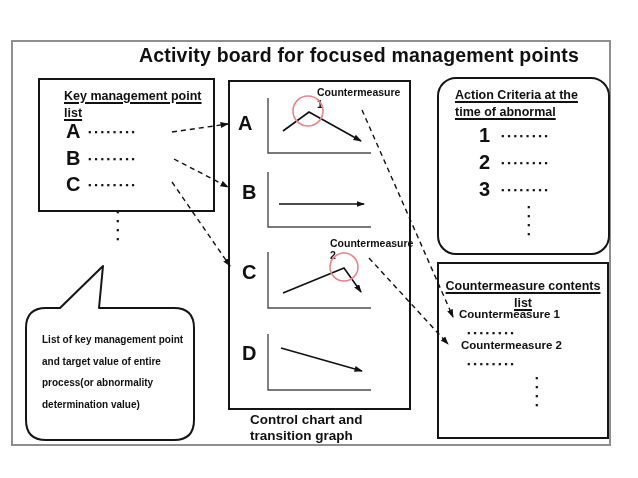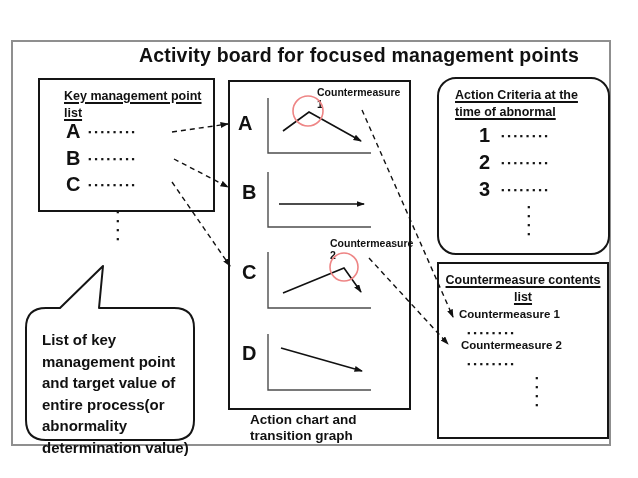--- a/index.html
+++ b/index.html
@@ -15,22 +15,22 @@
   #box-cm{left:437px;top:262px;width:172px;height:177px;}
   .heading{font-size:12.5px;line-height:16.5px;font-weight:700;text-decoration:underline;
            text-decoration-thickness:1.8px;text-underline-offset:2px;}
   .row{display:flex;align-items:center;height:24px;}
   .row .lbl{font-size:20px;font-weight:700;width:22px;}
   .dots{font-size:9px;letter-spacing:3px;color:#111;padding-top:2px;white-space:nowrap;}
   .vdots{font-size:9px;line-height:9px;white-space:pre;letter-spacing:0;}
   .chart-lbl{font-size:20px;font-weight:700;}
   .ann{font-size:10.5px;line-height:12px;font-weight:700;}
   #caption{left:250px;top:412px;width:150px;font-size:13.5px;line-height:16px;font-weight:700;}
-  #bubble-text{left:42px;top:329px;width:152px;font-size:15px;line-height:21.5px;font-weight:700;}
-  #cm-heading{width:100%;text-align:center;}
+  #bubble-text{left:42px;top:329px;width:152px;font-size:10px;line-height:21.5px;font-weight:700;}
+  #cm-heading{width:100%;text-align:center;margin-top:6px;}
   .cm-item{font-size:11.5px;font-weight:700;white-space:nowrap;}
   svg{position:absolute;left:0;top:0;}
 </style>
 </head>
 <body>
 
 <div id="stage">
 
   <div id="outer-border" class="abs"></div>
 
@@ -56,21 +56,21 @@
 ▪</div>
   </div>
 
   <div id="box-charts" class="abs panel"></div>
   <div class="abs chart-lbl" style="left:238px;top:112px;">A</div>
   <div class="abs chart-lbl" style="left:242px;top:181px;">B</div>
   <div class="abs chart-lbl" style="left:242px;top:261px;">C</div>
   <div class="abs chart-lbl" style="left:242px;top:342px;">D</div>
   <div class="abs ann" style="left:317px;top:86px;width:90px;">Countermeasure 1</div>
   <div class="abs ann" style="left:330px;top:237px;width:90px;">Countermeasure 2</div>
-  <div id="caption" class="abs">Action chart and transition graph</div>
+  <div id="caption" class="abs">Control chart and transition graph</div>
 
   <div id="box-action" class="abs panel">
     <div class="abs heading" style="left:16px;top:8px;width:150px;">Action Criteria at the time of abnormal</div>
     <div class="abs row" style="left:40px;top:44px;">
       <span class="lbl">1</span>
       <span class="dots">▪▪▪▪▪▪▪▪</span>
     </div>
     <div class="abs row" style="left:40px;top:71px;">
       <span class="lbl">2</span>
       <span class="dots">▪▪▪▪▪▪▪▪</span>

